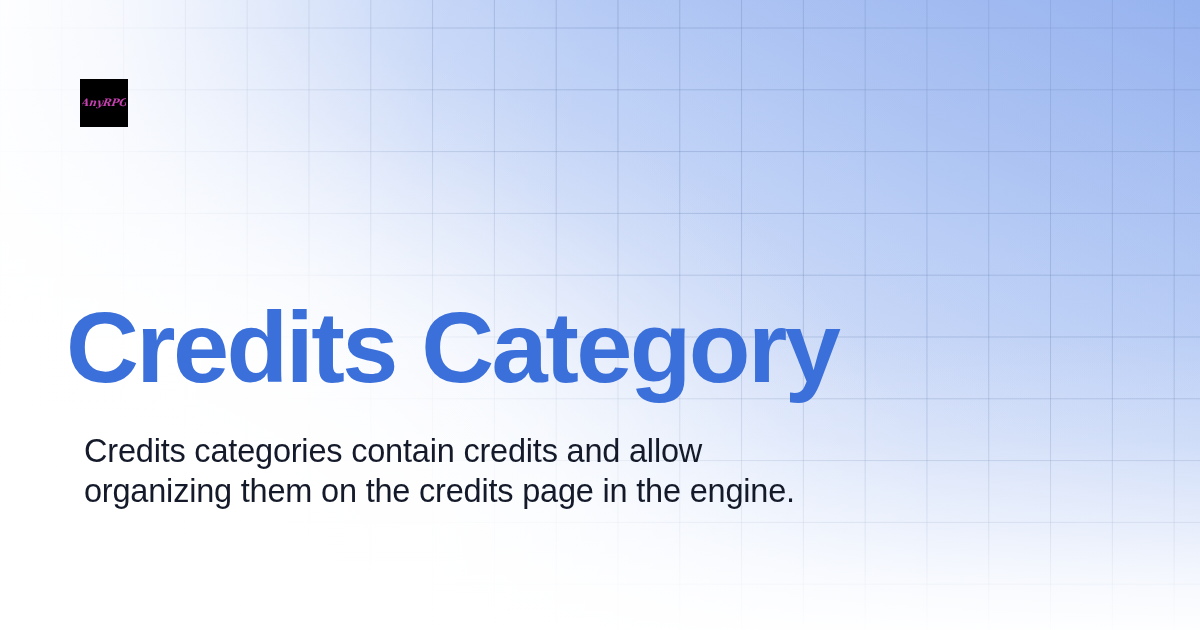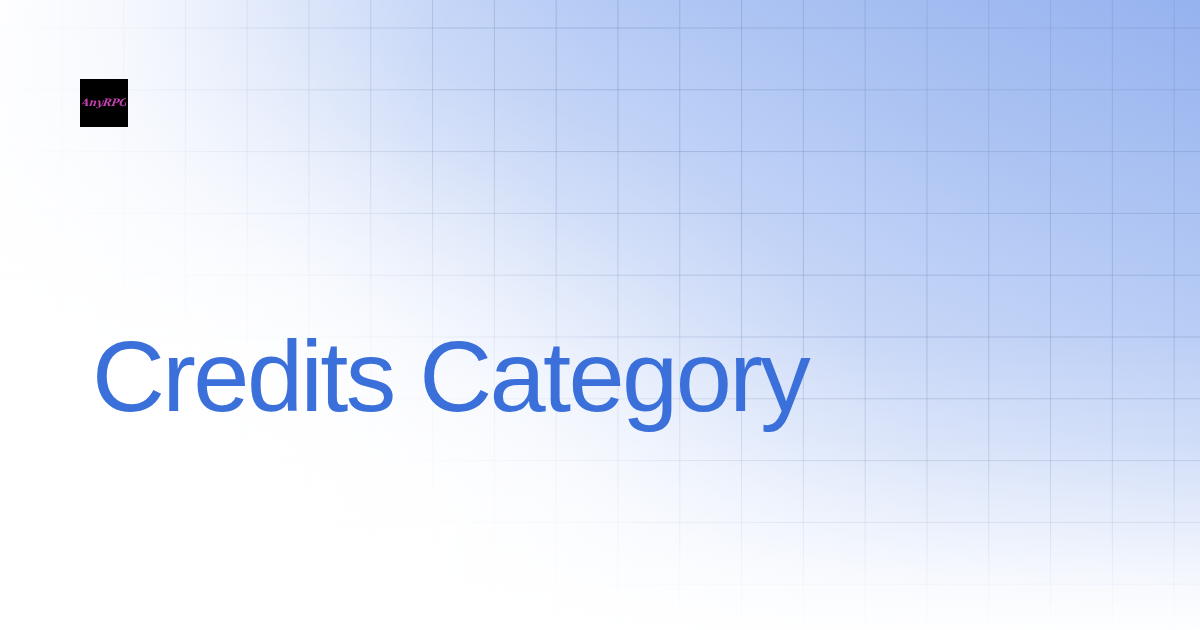--- a/index.html
+++ b/index.html
@@ -97,28 +97,27 @@
     font-size:32px;
     font-weight:bold;
     color:#151b2c;
     letter-spacing:-0.5px;
     line-height:1;
     white-space:nowrap;
   }
 
   .page-title {
     position:absolute;
-    left:92px; top:296px;
+    left:66px; top:296px;
     font-size:101px;
-    font-weight:normal;
+    font-weight:bold;
     color:#3b70db;
     letter-spacing:-2.6px;
     line-height:1.02;
     white-space:nowrap;
-    margin-top:29px;
   }
 
   .page-desc {
     position:absolute;
     left:84px; top:431px;
     width:770px;
     font-size:32.5px;
     font-weight:normal;
     color:#141a2a;
     line-height:40px;
@@ -142,15 +141,16 @@
     <div class="brand">
       <div class="logo-badge">
         <svg width="44" height="22" viewBox="0 0 110 55" aria-hidden="true">
           <text x="55" y="36" font-family="'DejaVu Serif', serif" font-size="26" font-style="italic" font-weight="bold" fill="#c640b0" text-anchor="middle" transform="skewX(-10) translate(7,0)">AnyRPG</text>
         </svg>
       </div>
     </div>
 
     <h1 class="page-title">Credits Category</h1>
 
+    <p class="page-desc">Credits categories contain credits and allow organizing them on the credits page in the engine.</p>
 
   </div>
 </div>
 
 </body></html>

